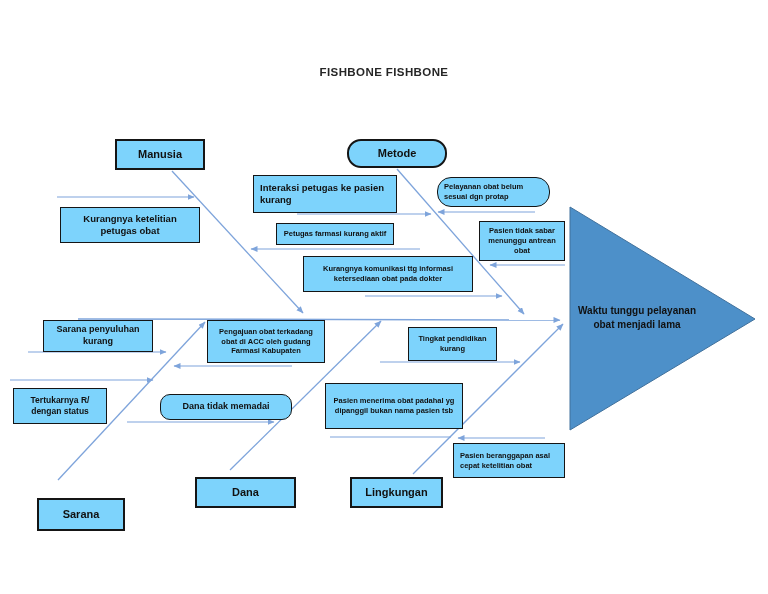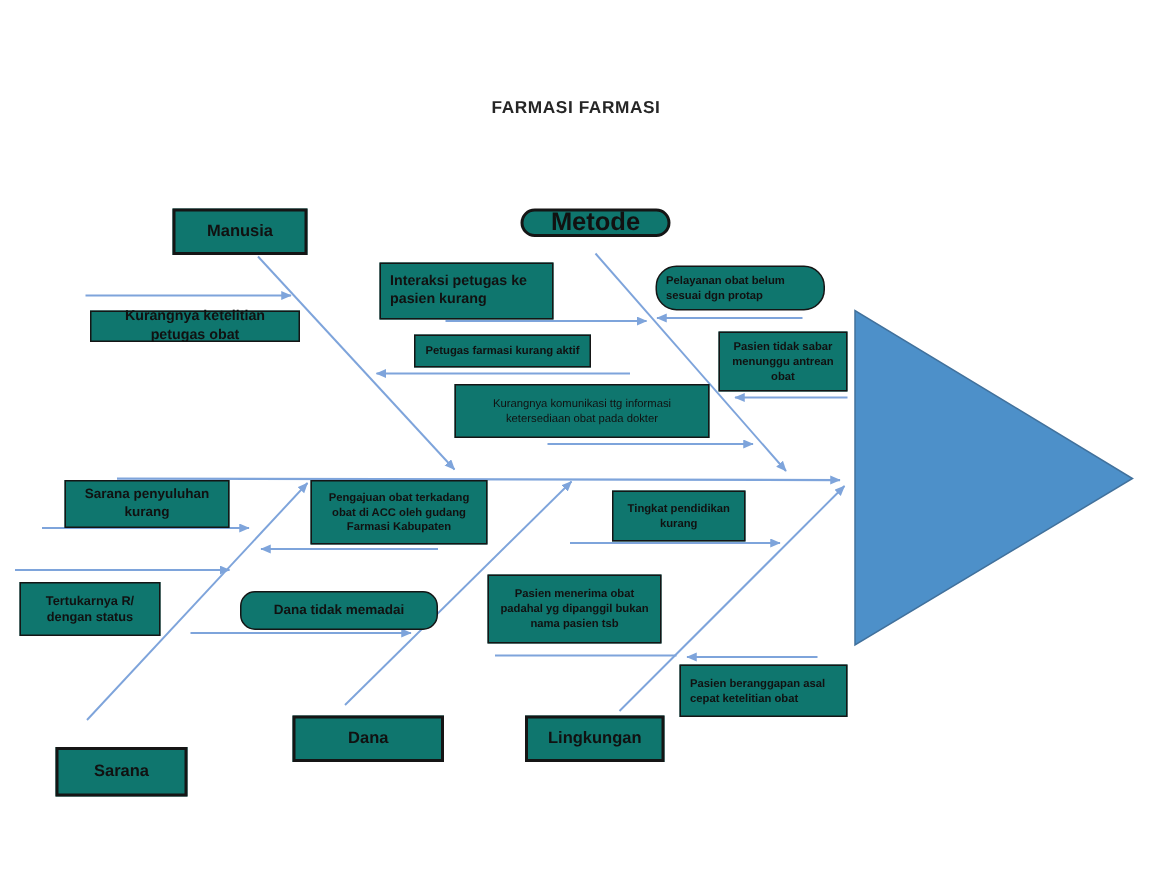--- a/index.html
+++ b/index.html
@@ -6,36 +6,36 @@
   .canvas{
     position:relative;width:768px;height:594px;background:#ffffff;
     font-family:"Liberation Sans",sans-serif;overflow:hidden;color:#1a1a1a;
   }
   .title{
     position:absolute;left:0;top:66px;width:768px;text-align:center;
     font-size:11.5px;font-weight:700;letter-spacing:.4px;color:#262626;
   }
   svg.lines{position:absolute;left:0;top:0;width:768px;height:594px;}
   .box{
-    position:absolute;background:#0f766e;border:1.5px solid #151515;
+    position:absolute;background:#7dd3fc;border:1.5px solid #151515;
     box-sizing:border-box;display:flex;align-items:center;justify-content:center;
     text-align:center;line-height:1.3;padding:0 3px;color:#111;
   }
   .box.cat{border-width:2px;}
   .box.left{justify-content:flex-start;text-align:left;padding-left:6px;}
   .effect-label{
     position:absolute;display:flex;align-items:center;justify-content:center;
     text-align:center;font-size:10px;font-weight:600;line-height:1.4;color:#111;
   }
 </style>
 </head>
 <body>
 
 <div class="canvas">
-  <div class="title">FARMASI FARMASI</div>
+  <div class="title">FISHBONE FISHBONE</div>
 
   <svg class="lines" id="lines-layer" viewBox="0 0 768 594" xmlns="http://www.w3.org/2000/svg">
     <defs>
       <marker id="ah" markerWidth="8" markerHeight="7" refX="6.5" refY="3" orient="auto" markerUnits="userSpaceOnUse">
         <path id="ah-path" d="M0,0 L7,3 L0,6 Z" fill="#7EA4DB"></path>
       </marker>
     </defs>
     <polygon id="effect-triangle" points="570,207 570,430 755,319" fill="#4D90C9" stroke="#41719C" stroke-width="1"></polygon>
     <g id="line-group">
         <line x1="78" y1="319" x2="560" y2="320" stroke="#7EA4DB" stroke-width="1.5" marker-end="url(#ah)"></line>
@@ -55,32 +55,33 @@
         <line x1="292" y1="366" x2="174" y2="366" stroke="#7EA4DB" stroke-width="1.2" marker-end="url(#ah)"></line>
         <line x1="127" y1="422" x2="274" y2="422" stroke="#7EA4DB" stroke-width="1.2" marker-end="url(#ah)"></line>
         <line x1="380" y1="362" x2="520" y2="362" stroke="#7EA4DB" stroke-width="1.2" marker-end="url(#ah)"></line>
         <line x1="330" y1="437" x2="451" y2="437" stroke="#7EA4DB" stroke-width="1.2"></line>
         <line x1="545" y1="438" x2="458" y2="438" stroke="#7EA4DB" stroke-width="1.2" marker-end="url(#ah)"></line>
       </g>
   </svg>
 
   <div id="boxes-layer">
       <div class="box cat" style="left: 115px; top: 139px; width: 90px; height: 31px; font-size: 11px; font-weight: 600; border-color: rgb(21, 21, 21);">Manusia</div>
-      <div class="box cat" style="left: 347px; top: 139px; width: 100px; height: 19px; font-size: 17px; font-weight: 600; border-color: rgb(21, 21, 21); border-radius: 14px;">Metode</div>
+      <div class="box cat" style="left: 347px; top: 139px; width: 100px; height: 29px; font-size: 11px; font-weight: 600; border-color: rgb(21, 21, 21); border-radius: 14px;">Metode</div>
       <div class="box cat" style="left: 37px; top: 498px; width: 88px; height: 33px; font-size: 11px; font-weight: 600; border-color: rgb(21, 21, 21);">Sarana</div>
       <div class="box cat" style="left: 195px; top: 477px; width: 101px; height: 31px; font-size: 11px; font-weight: 600; border-color: rgb(21, 21, 21);">Dana</div>
       <div class="box cat" style="left: 350px; top: 477px; width: 93px; height: 31px; font-size: 11px; font-weight: 600; border-color: rgb(21, 21, 21);">Lingkungan</div>
-      <div class="box" style="left: 60px; top: 207px; width: 140px; height: 21px; font-size: 9.5px; font-weight: 600; border-color: rgb(21, 21, 21);">Kurangnya ketelitian petugas obat</div>
-      <div class="box left" style="left: 253px; top: 175px; width: 116px; height: 38px; font-size: 9.5px; font-weight: 600; border-color: rgb(21, 21, 21);">Interaksi petugas ke pasien kurang</div>
+      <div class="box" style="left: 60px; top: 207px; width: 140px; height: 36px; font-size: 9.5px; font-weight: 600; border-color: rgb(21, 21, 21);">Kurangnya ketelitian petugas obat</div>
+      <div class="box left" style="left: 253px; top: 175px; width: 144px; height: 38px; font-size: 9.5px; font-weight: 600; border-color: rgb(21, 21, 21);">Interaksi petugas ke pasien kurang</div>
       <div class="box" style="left: 276px; top: 223px; width: 118px; height: 22px; font-size: 7.5px; font-weight: 700; white-space: nowrap; border-color: rgb(21, 21, 21);">Petugas farmasi kurang aktif</div>
       <div class="box left" style="left: 437px; top: 177px; width: 113px; height: 30px; font-size: 7.5px; font-weight: 700; border-color: rgb(21, 21, 21); border-radius: 14px;">Pelayanan obat belum sesuai dgn protap</div>
       <div class="box" style="left: 479px; top: 221px; width: 86px; height: 40px; font-size: 7.5px; font-weight: 700; border-color: rgb(21, 21, 21);">Pasien tidak sabar menunggu antrean obat</div>
-      <div class="box" style="left: 303px; top: 256px; width: 170px; height: 36px; font-size: 7.5px; font-weight: 400; border-color: rgb(21, 21, 21);">Kurangnya komunikasi ttg informasi ketersediaan obat pada dokter</div>
+      <div class="box" style="left: 303px; top: 256px; width: 170px; height: 36px; font-size: 7.5px; font-weight: 700; border-color: rgb(21, 21, 21);">Kurangnya komunikasi ttg informasi ketersediaan obat pada dokter</div>
       <div class="box" style="left: 43px; top: 320px; width: 110px; height: 32px; font-size: 9px; font-weight: 600; border-color: rgb(21, 21, 21);">Sarana penyuluhan kurang</div>
       <div class="box" style="left: 207px; top: 320px; width: 118px; height: 43px; font-size: 7.5px; font-weight: 700; border-color: rgb(21, 21, 21);">Pengajuan obat terkadang obat di ACC oleh gudang Farmasi Kabupaten</div>
       <div class="box" style="left: 408px; top: 327px; width: 89px; height: 34px; font-size: 7.5px; font-weight: 700; border-color: rgb(21, 21, 21);">Tingkat pendidikan kurang</div>
       <div class="box" style="left: 13px; top: 388px; width: 94px; height: 36px; font-size: 8.5px; font-weight: 700; border-color: rgb(21, 21, 21);">Tertukarnya R/ dengan status</div>
       <div class="box" style="left: 160px; top: 394px; width: 132px; height: 26px; font-size: 9px; font-weight: 600; white-space: nowrap; border-color: rgb(21, 21, 21); border-radius: 10px;">Dana tidak memadai</div>
-      <div class="box" style="left: 325px; top: 383px; width: 116px; height: 46px; font-size: 7.5px; font-weight: 700; border-color: rgb(21, 21, 21);">Pasien menerima obat padahal yg dipanggil bukan nama pasien tsb</div>
+      <div class="box" style="left: 325px; top: 383px; width: 138px; height: 46px; font-size: 7.5px; font-weight: 700; border-color: rgb(21, 21, 21);">Pasien menerima obat padahal yg dipanggil bukan nama pasien tsb</div>
       <div class="box left" style="left: 453px; top: 443px; width: 112px; height: 35px; font-size: 7.5px; font-weight: 700; border-color: rgb(21, 21, 21);">Pasien beranggapan asal cepat ketelitian obat</div>
     </div>
 
+  <div class="effect-label" id="effect-label" style="left: 573px; top: 286px; width: 128px; height: 64px;">Waktu tunggu pelayanan obat menjadi lama</div>
 </div>
 
 </body></html>

